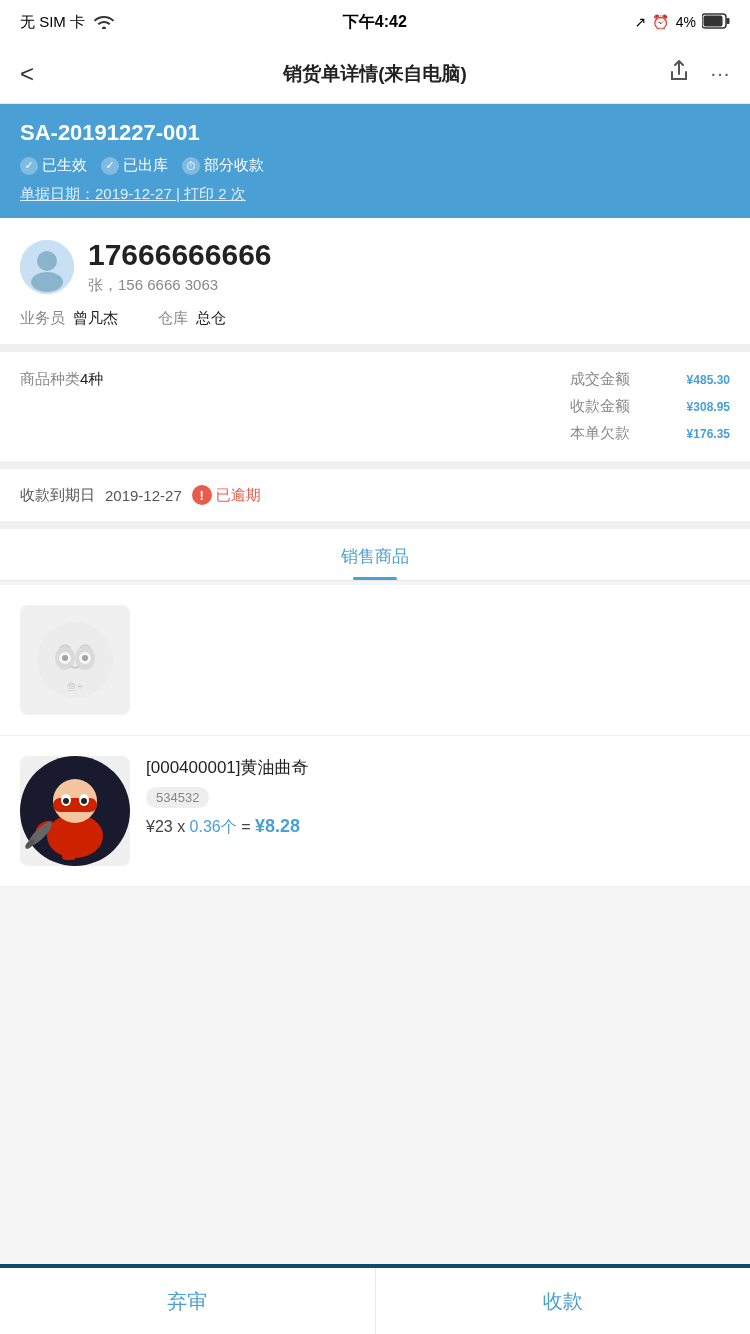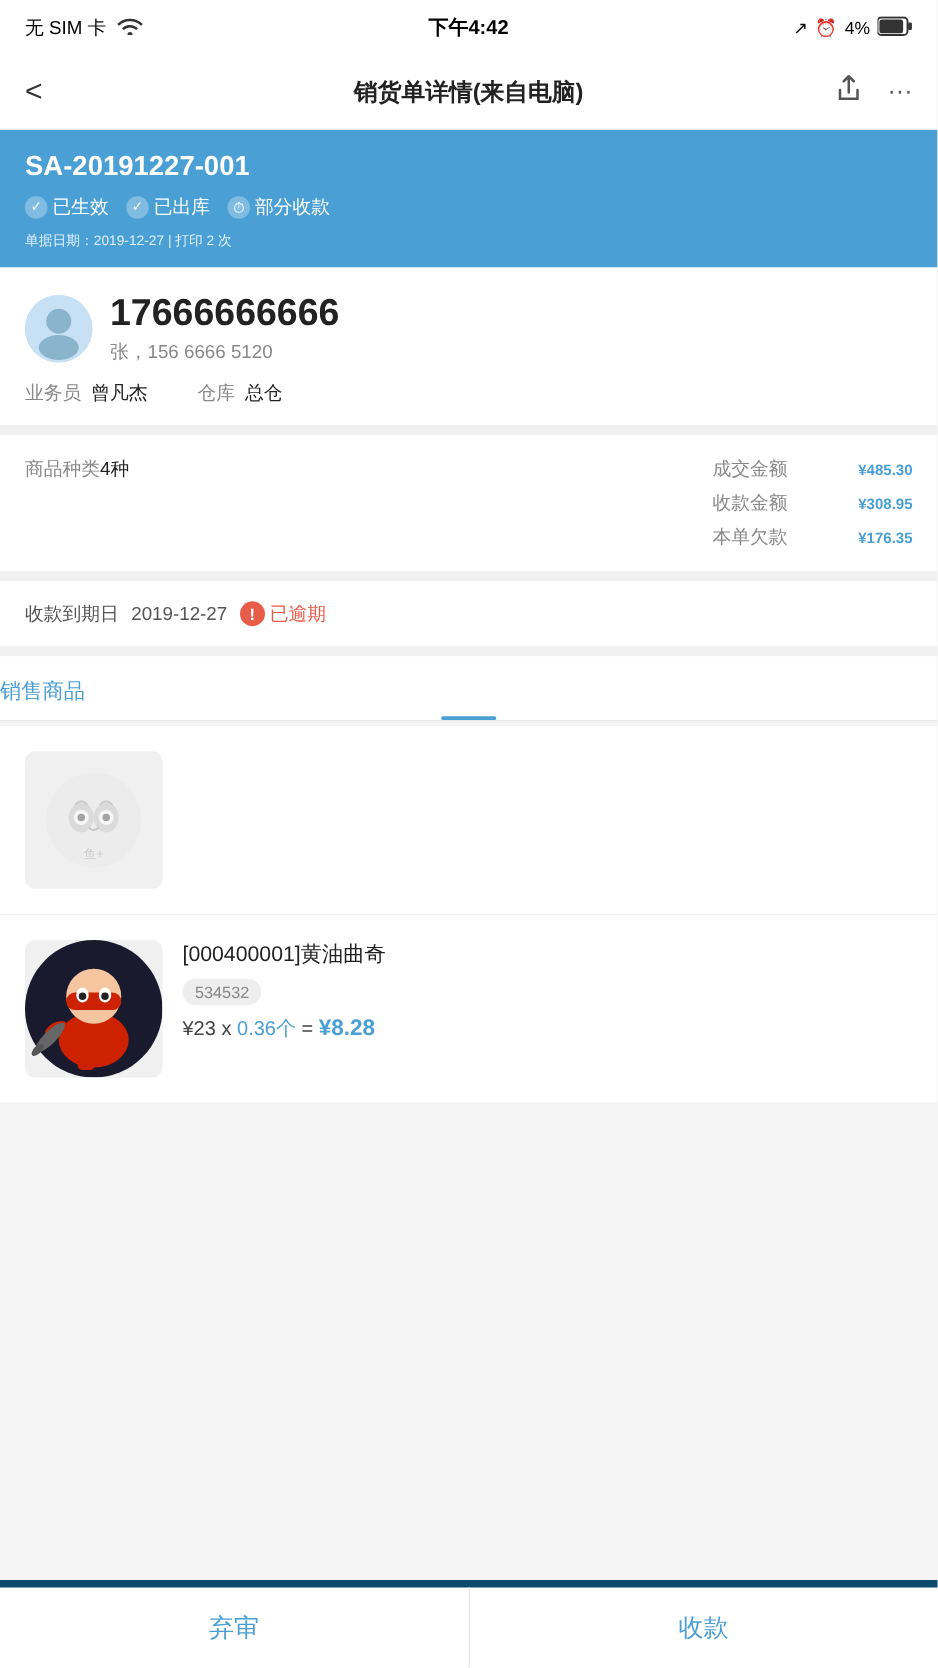--- a/index.html
+++ b/index.html
@@ -95,21 +95,22 @@
       border-radius: 50%;
       background: rgba(255,255,255,0.3);
       display: flex;
       align-items: center;
       justify-content: center;
       font-size: 11px;
       color: #fff;
     }
     .header-meta {
       color: #e0f0ff;
-      font-size: 11px;
+      font-size: 15px;
+      text-decoration: underline;
     }
 
     
     .customer-section {
       background: #fff;
       padding: 20px 20px 16px;
       display: flex;
       flex-direction: column;
       gap: 8px;
       border-bottom: 8px solid #f0f0f0;
@@ -201,21 +202,21 @@
     }
 
     
     .tabs {
       background: #fff;
       display: flex;
       border-bottom: 1px solid #e8e8e8;
     }
     .tab {
       flex: 1;
-      text-align: left;
+      text-align: center;
       padding: 16px 0 12px;
       font-size: 17px;
       color: #aaa;
       cursor: pointer;
       position: relative;
     }
     .tab.active {
       color: #4a9fd4;
     }
     .tab.active::after {
@@ -281,21 +282,21 @@
     .price-total { color: #4a9fd4; font-weight: 700; font-size: 18px; }
 
     
     .bottom-bar {
       position: fixed;
       bottom: 0;
       left: 0;
       width: 750px;
       height: 70px;
       background: #fff;
-      border-top: 6px solid #0c4a6e;
+      border-top: 4px solid #0c4a6e;
       display: flex;
       align-items: center;
     }
     .bottom-btn {
       flex: 1;
       text-align: center;
       font-size: 20px;
       color: #4a9fd4;
       cursor: pointer;
       height: 100%;
@@ -385,21 +386,21 @@
     <div class="customer-row">
       <div class="avatar">
         <svg width="54" height="54" viewBox="0 0 54 54">
           <circle cx="27" cy="27" r="27" fill="#c8e0f4"></circle>
           <circle cx="27" cy="21" r="10" fill="#8ab4cc"></circle>
           <ellipse cx="27" cy="42" rx="16" ry="10" fill="#8ab4cc"></ellipse>
         </svg>
       </div>
       <div>
         <div class="customer-name">17666666666</div>
-        <div class="customer-sub">张，156 6666 5120</div>
+        <div class="customer-sub">张，156 6666 3063</div>
       </div>
     </div>
     <div class="customer-details">
       <div class="detail-item">
         <span class="detail-label">业务员</span>
         <span class="detail-value">曾凡杰</span>
       </div>
       <div class="detail-item">
         <span class="detail-label">仓库</span>
         <span class="detail-value">总仓</span>

